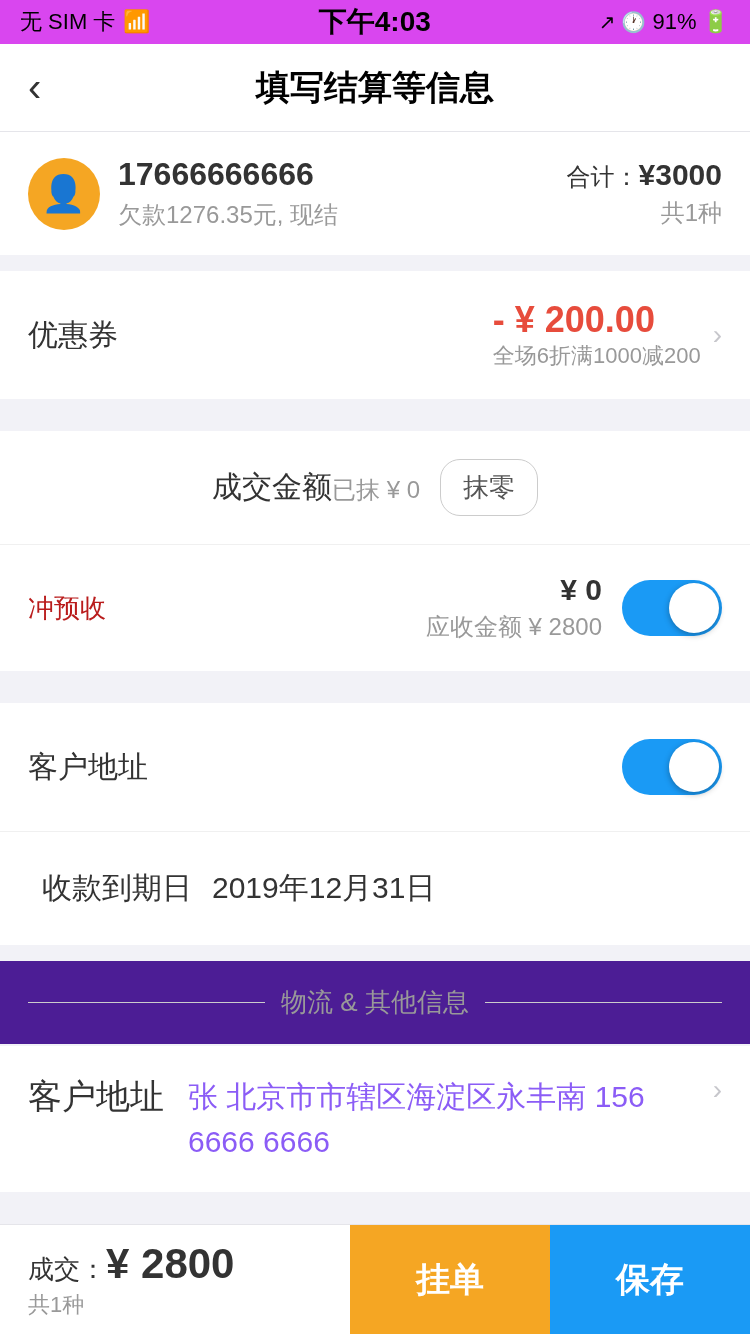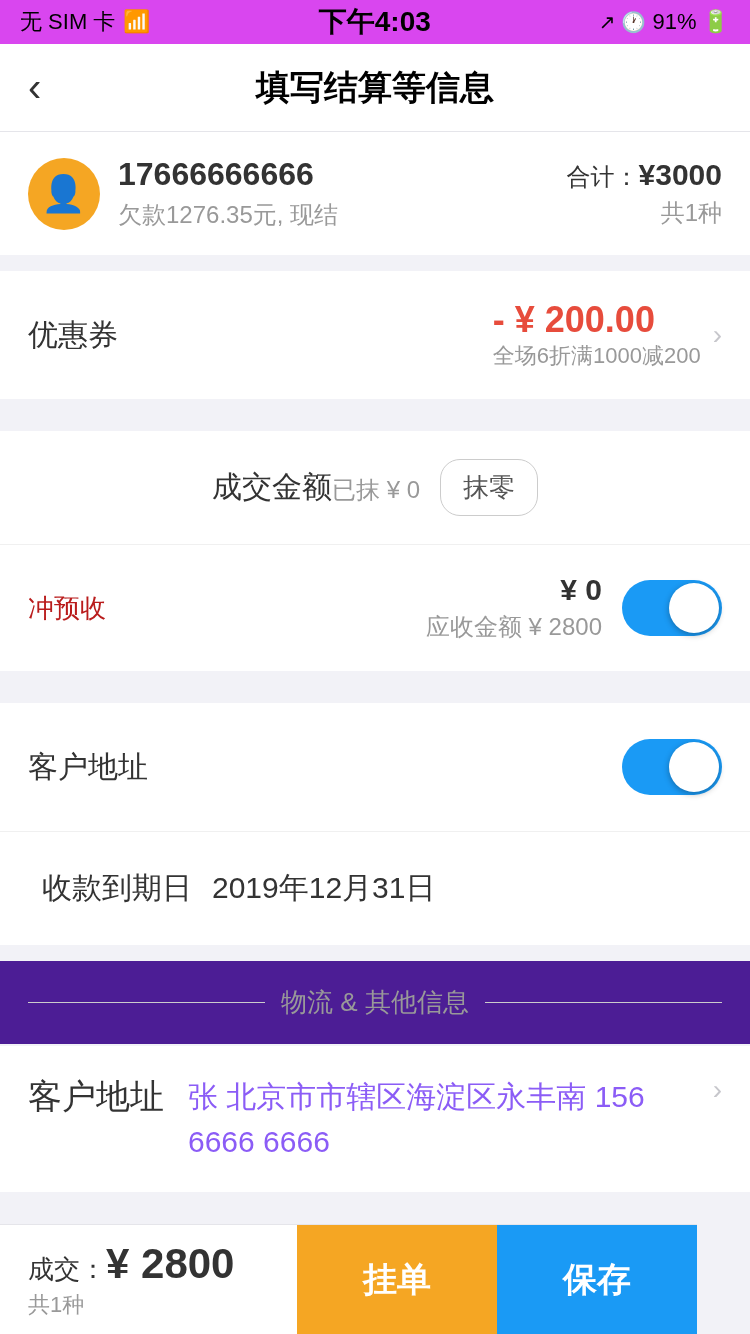--- a/index.html
+++ b/index.html
@@ -306,21 +306,21 @@
       color: #8b5cf6;
       flex: 1;
       line-height: 1.5;
     }
 
     
     .bottom-bar {
       position: fixed;
       bottom: 0;
       left: 0;
-      width: 697px;
+      width: 750px;
       height: 110px;
       background: #fff;
       display: flex;
       align-items: center;
       border-top: 1px solid #e5e5ea;
     }
     .bottom-info {
       padding: 0 28px;
       flex: 1;
     }

